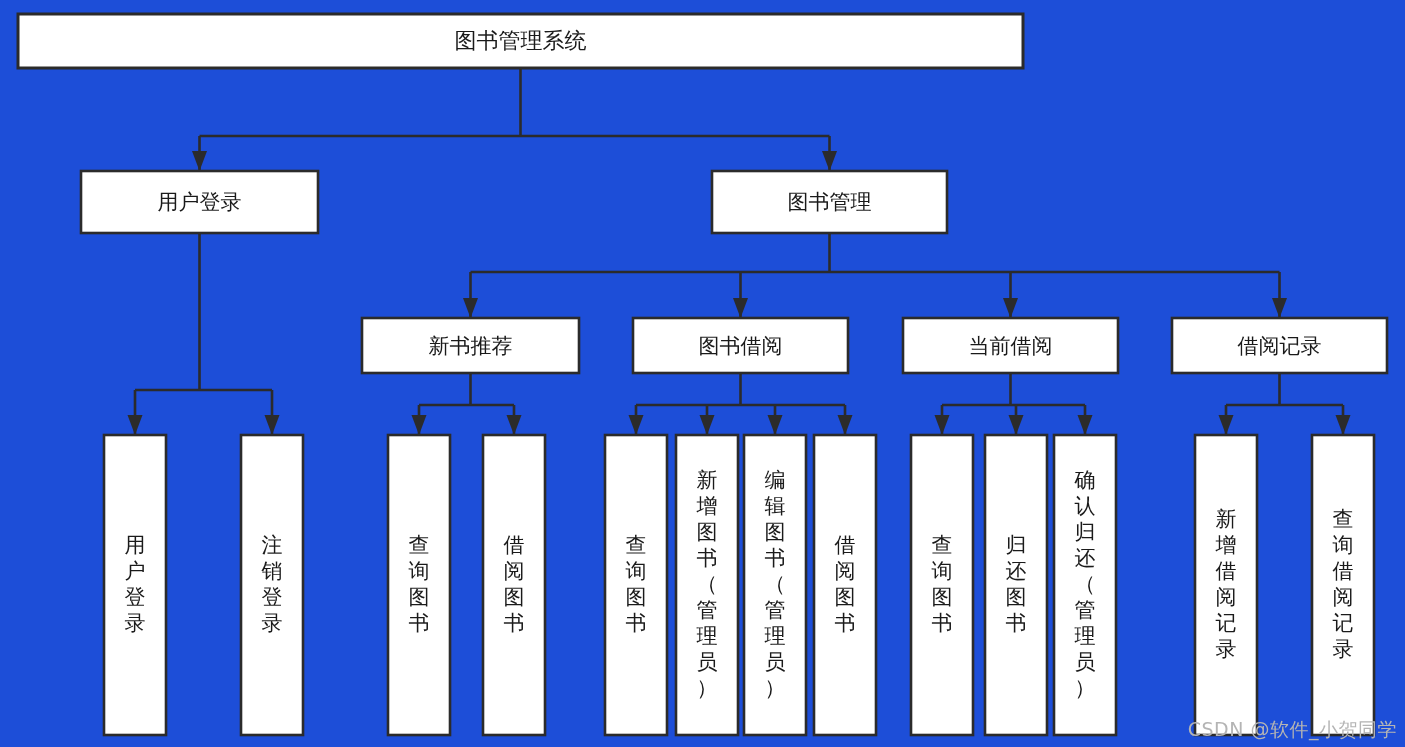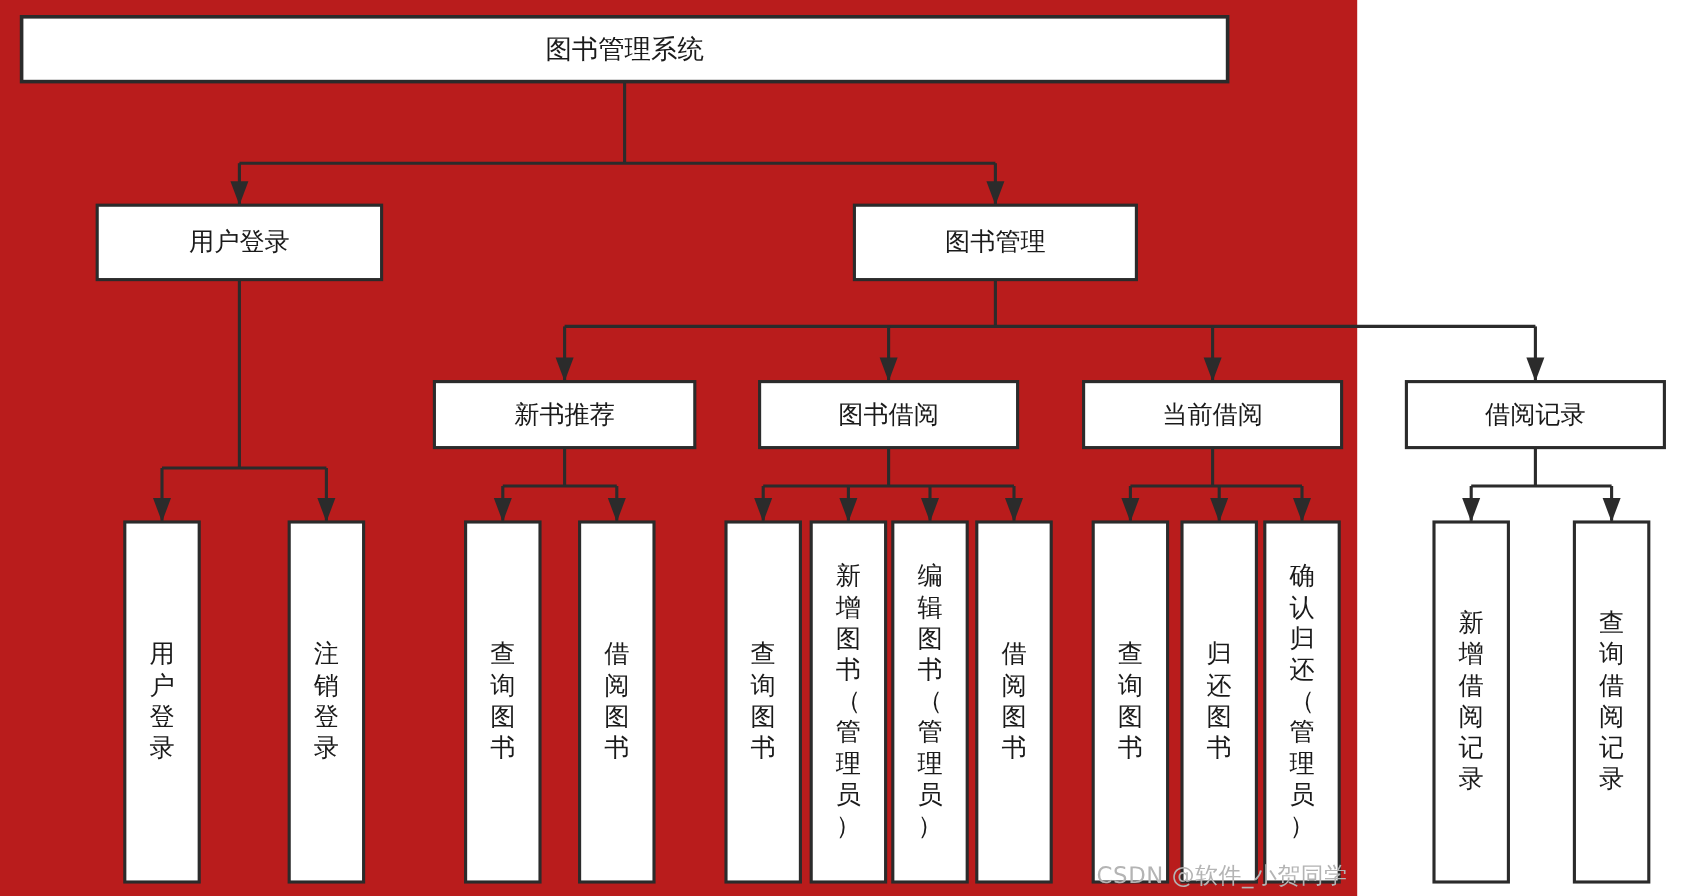--- a/index.html
+++ b/index.html
@@ -9,23 +9,23 @@
     background: #ffffff;
   }
   body {
     width: 1405px;
     height: 747px;
     overflow: hidden;
     font-family: "DejaVu Sans", "Liberation Sans", sans-serif;
   }
   #diagram-root {
     position: relative;
-    width: 1131px;
+    width: 1405px;
     height: 747px;
-    background: #b91c1c;
+    background: #1d4ed8;
   }
   svg.diagram-canvas {
     position: absolute;
     top: 0;
     left: 0;
     width: 1405px;
     height: 747px;
     display: block;
   }
   .node-box {

